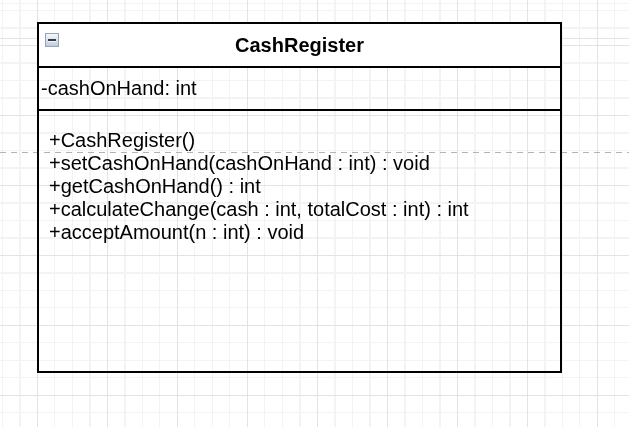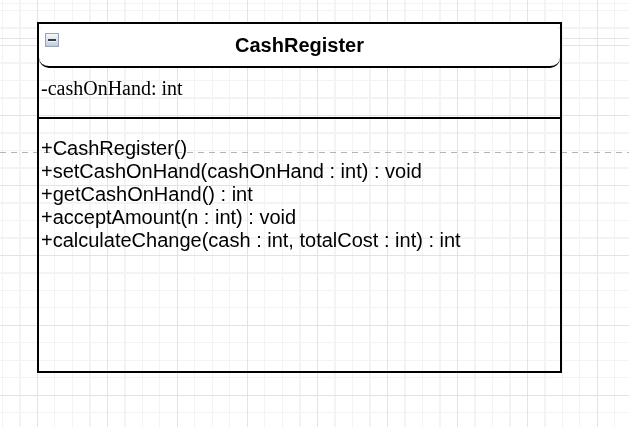--- a/index.html
+++ b/index.html
@@ -48,21 +48,20 @@
     font-size:20px;
   }
   .class-header{
     position:relative;
     height:44px;
     background:var(--header-fill);
     border-bottom:2px solid var(--class-border);
     display:flex;
     align-items:center;
     justify-content:center;
-    border-radius:10px;
   }
   .class-title{
     font-weight:bold;
     font-size:20px;
     line-height:23px;
     white-space:nowrap;
   }
   .collapse-btn{
     position:absolute;
     left:6px;top:9px;
@@ -72,29 +71,28 @@
     display:flex;align-items:center;justify-content:center;
     cursor:pointer;
   }
   .collapse-btn .minus{
     display:block;
     width:8px;height:3px;
     background:#3b3b3b;
     border-bottom:1px solid #f0f4fa;
   }
   .section-attributes{
-    height:51px;
+    height:43px;
     border-bottom:2px solid var(--class-border);
     padding:9px 4px 8px 2px;
     background:transparent;
-    font-family:Liberation Serif, serif;
   }
   .section-methods{
     height:250px;
-    padding:18px 4px 0 2px;
+    padding:18px 4px 0 10px;
     background:transparent;
     overflow:hidden;
   }
   .member{
     font-size:20px;
     line-height:23px;
     white-space:nowrap;
   }
 </style>
 </head>
@@ -114,18 +112,18 @@
     </div>
 
     <div class="section-attributes">
         <div class="member">-cashOnHand: int</div>
       </div>
 
     <div class="section-methods">
         <div class="member">+CashRegister()</div>
         <div class="member">+setCashOnHand(cashOnHand : int) : void</div>
         <div class="member">+getCashOnHand() : int</div>
+        <div class="member">+calculateChange(cash : int, totalCost : int) : int</div>
         <div class="member">+acceptAmount(n : int) : void</div>
-        <div class="member">+calculateChange(cash : int, totalCost : int) : int</div>
       </div>
 
   </div>
 </div>
 
 </body></html>

